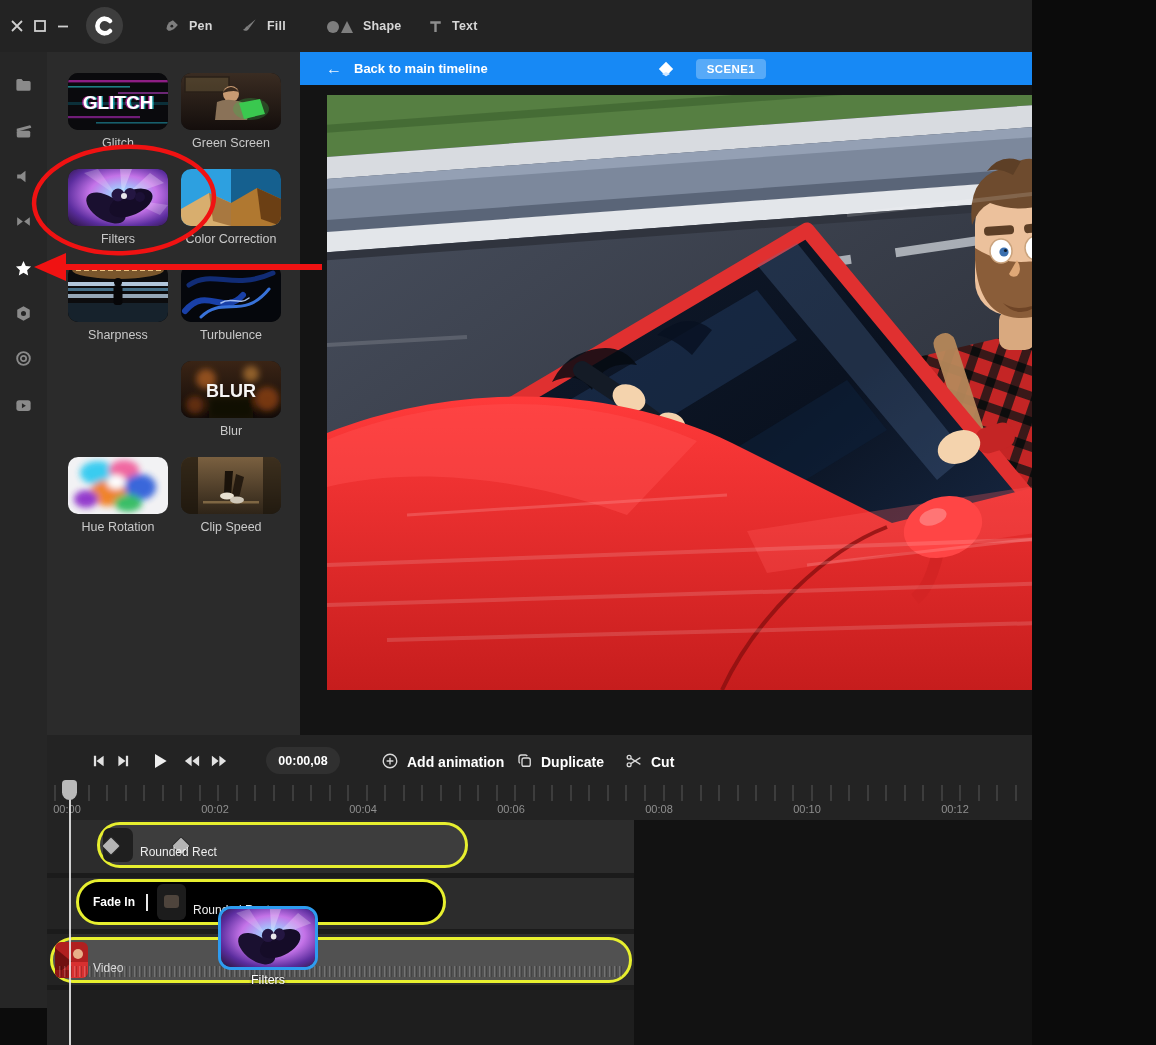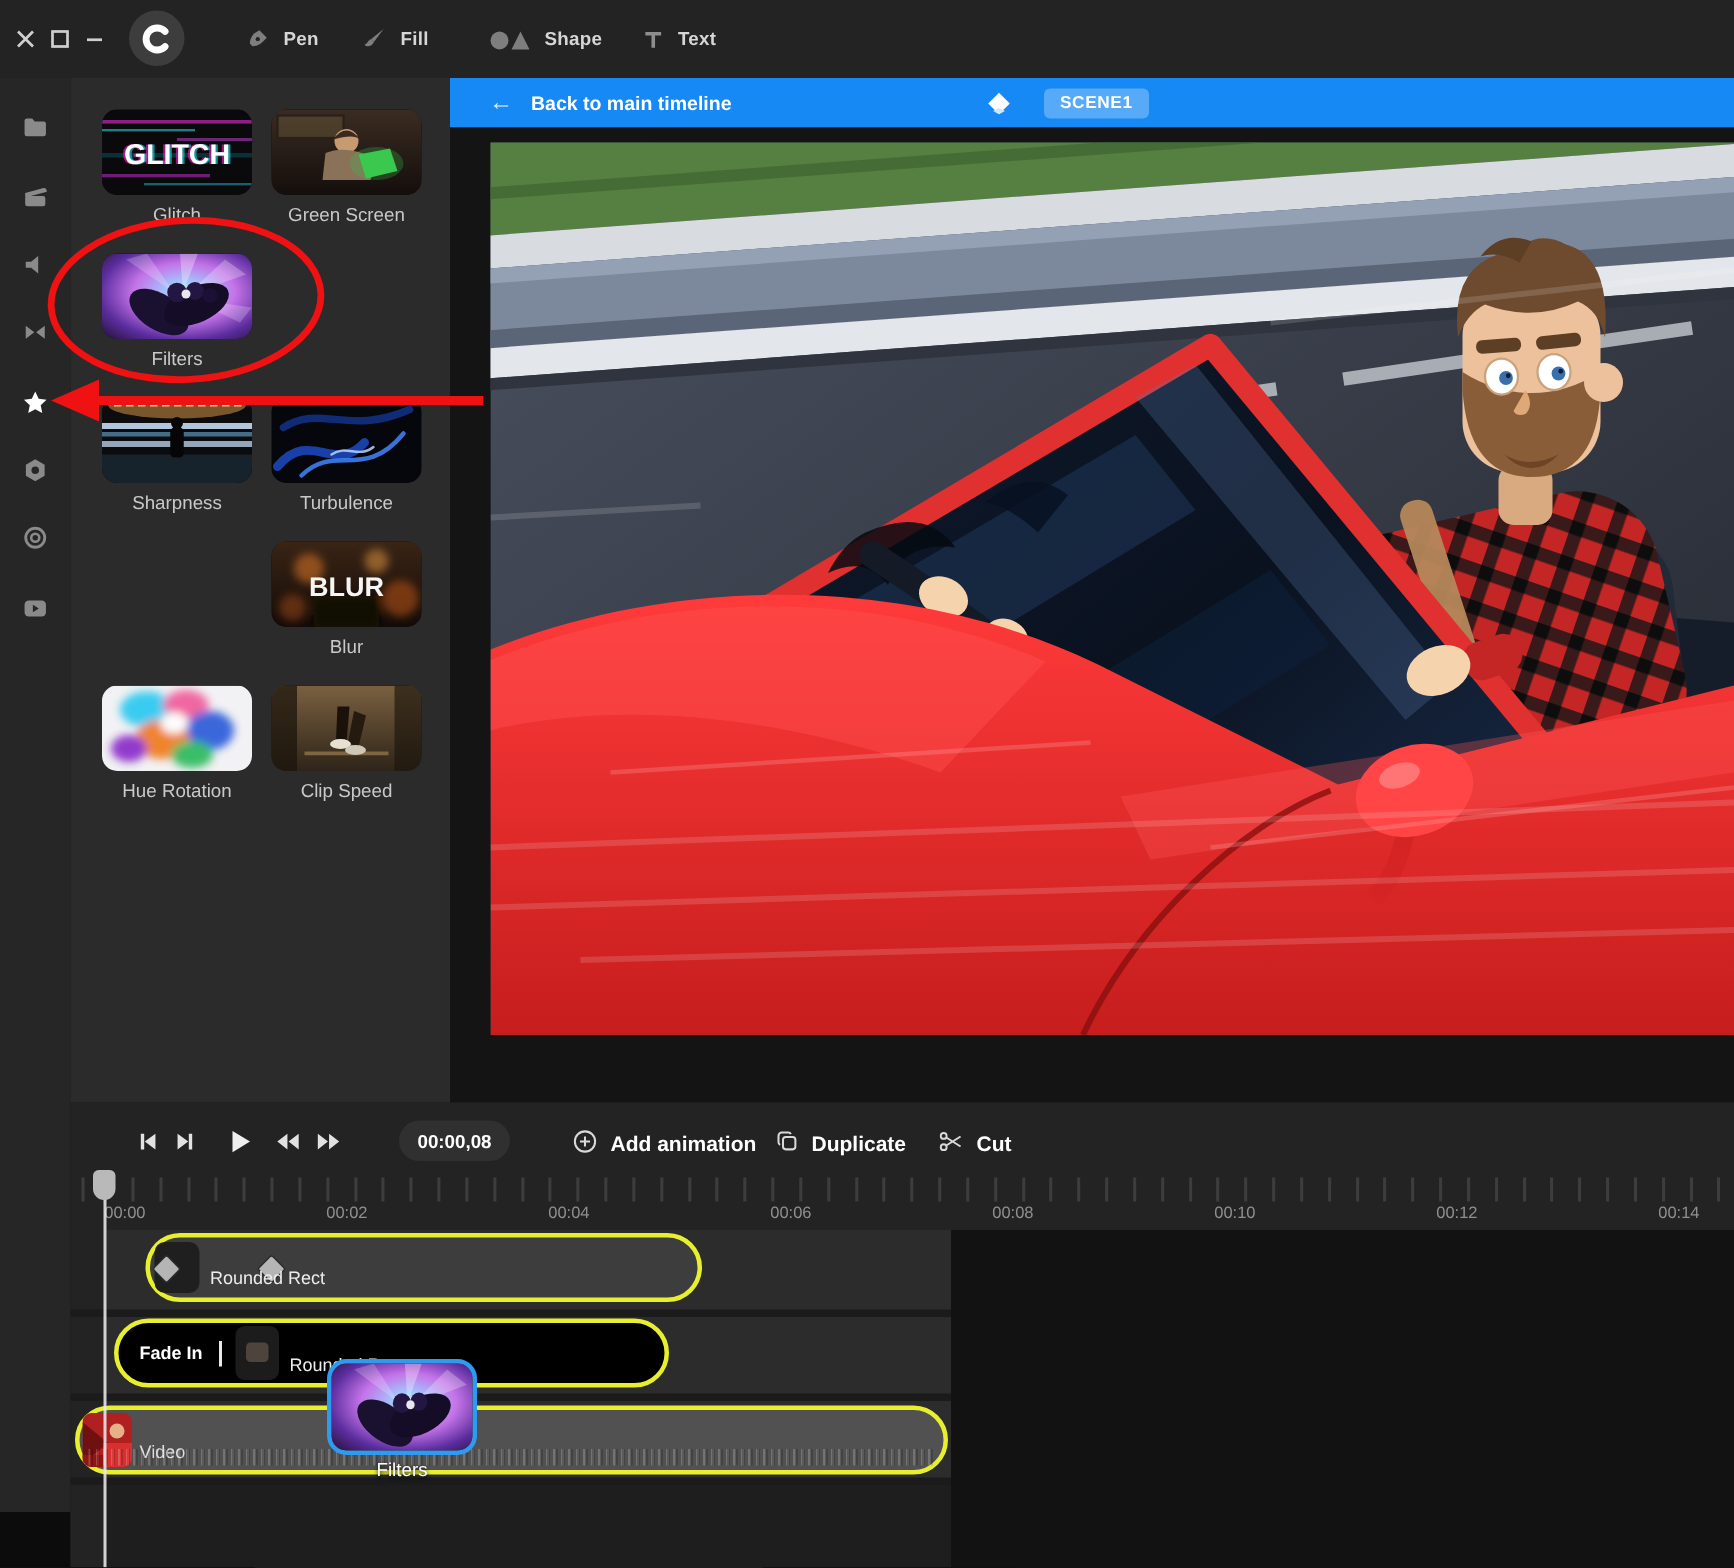--- a/index.html
+++ b/index.html
@@ -1,16 +1,16 @@
 <!DOCTYPE html>
 <html><head>
 <meta charset="utf-8">
 <style>
   html,body{margin:0;padding:0;background:#0b0b0b;}
-  .app{position:relative;width:1156px;height:1045px;background:#161616;overflow:hidden;
+  .app{position:relative;width:1032px;height:1045px;background:#161616;overflow:hidden;
        font-family:"Liberation Sans",sans-serif;-webkit-font-smoothing:antialiased;}
   .abs{position:absolute;}
 
   
   .topbar{left:0;top:0;width:1156px;height:52px;background:#232323;}
   .winbtn{top:17px;width:18px;height:18px;cursor:pointer;}
   .logo{left:86px;top:7px;width:37px;height:37px;border-radius:50%;background:#3d3d3d;
         display:flex;align-items:center;justify-content:center;}
   .tool{top:14px;height:24px;display:flex;align-items:center;gap:9px;cursor:pointer;}
   .tool-label{font-size:12.5px;font-weight:700;color:#d6d6d6;letter-spacing:.2px;}
@@ -41,21 +41,21 @@
   
   .timeline{left:47px;top:735px;width:1109px;height:310px;background:#232323;}
   .t-icon{top:17px;width:18px;height:18px;cursor:pointer;}
   .t-label{top:19px;height:16px;font-size:14px;font-weight:700;color:#ffffff;cursor:pointer;}
   .time-pill{left:219px;top:12px;width:74px;height:27px;background:#303030;border-radius:14px;
              color:#fff;font-size:12.5px;font-weight:700;display:flex;align-items:center;justify-content:center;}
   .ruler{left:0;top:45px;width:1109px;height:40px;cursor:pointer;}
   .ticks{position:absolute;left:0;top:5px;width:1109px;height:16px;
          background:repeating-linear-gradient(90deg,#3d3d3d 0 2px,transparent 2px 18.55px);
          background-position:22px 0;}
-  .tick-label{position:absolute;top:23px;width:60px;text-align:right;font-size:11px;color:#8f8f8f;}
+  .tick-label{position:absolute;top:23px;width:60px;text-align:center;font-size:11px;color:#8f8f8f;}
   .track-zone-a{left:23px;top:85px;width:564px;height:168px;background:#2c2c2c;}
   .track-zone-b{left:23px;top:253px;width:564px;height:57px;background:#1e1e1e;}
   .dark-zone{left:587px;top:85px;width:522px;height:225px;background:#121212;}
   .row-sep{left:0;width:587px;height:5px;background:#1b1b1b;}
   .clip{position:absolute;border:3px solid #e7ef2f;border-radius:23px;box-sizing:border-box;cursor:pointer;}
   .clip-label{font-size:12px;color:#ededed;white-space:nowrap;}
   .kf{position:absolute;width:12px;height:12px;background:#b5b5b5;border:1.5px solid #2c2c2c;
       transform:rotate(45deg);border-radius:2px;}
   .ph-line{left:22px;top:50px;width:2px;height:260px;background:#e9e9e9;opacity:.88;z-index:6;}
   .ph-handle{left:15px;top:45px;width:15px;height:20px;background:#b9b9b9;border-radius:4px 4px 8px 8px;z-index:7;cursor:grab;}
@@ -223,20 +223,33 @@
           <ellipse cx="63" cy="34" rx="23" ry="12" fill="#150c28" transform="rotate(-24 63 34)"></ellipse>
           <circle cx="50" cy="26" r="6.5" fill="#241642"></circle>
           <circle cx="62" cy="25" r="6" fill="#241642"></circle>
           <circle cx="72" cy="28" r="5" fill="#1c1036"></circle>
           <circle cx="56" cy="27" r="3" fill="#ffffff" opacity=".9"></circle>
         </svg>
       </div>
       <div class="fx-label">Filters</div>
     </div>
 
+    <div class="fx-card" style="left:134px;top:117px">
+      <div class="fx-thumb">
+        <svg width="100" height="57" viewBox="0 0 100 57">
+          <rect width="50" height="57" fill="#2da0e0"></rect>
+          <polygon points="0,40 28,24 50,34 50,57 0,57" fill="#d8ae6e"></polygon>
+          <polygon points="28,24 50,34 50,57 32,52" fill="#a87840"></polygon>
+          <rect x="50" width="50" height="57" fill="#15608f"></rect>
+          <polygon points="50,34 76,19 100,30 100,57 50,57" fill="#b07830"></polygon>
+          <polygon points="76,19 100,30 100,57 80,50" fill="#6b3f14"></polygon>
+        </svg>
+      </div>
+      <div class="fx-label">Color Correction</div>
+    </div>
 
     <div class="fx-card" style="left:21px;top:213px">
       <div class="fx-thumb">
         <svg width="100" height="57" viewBox="0 0 100 57">
           <rect width="100" height="57" fill="#0c0c0e"></rect>
           <ellipse cx="50" cy="5" rx="46" ry="9" fill="#e8a04a" opacity=".5"></ellipse>
           <g fill="#ffd890" opacity=".85">
             <rect x="8" y="2" width="5" height="4"></rect>
               <rect x="16" y="2" width="5" height="4"></rect>
               <rect x="24" y="2" width="5" height="4"></rect>

